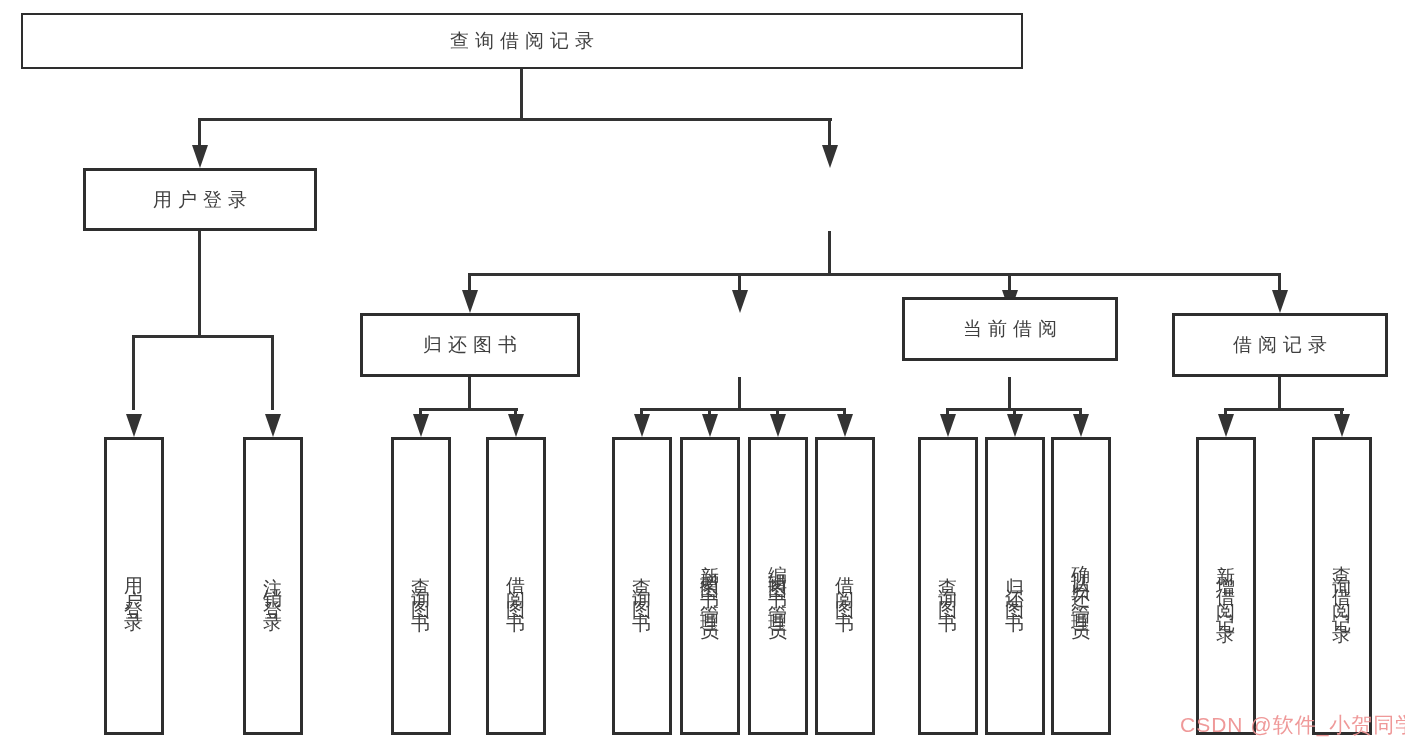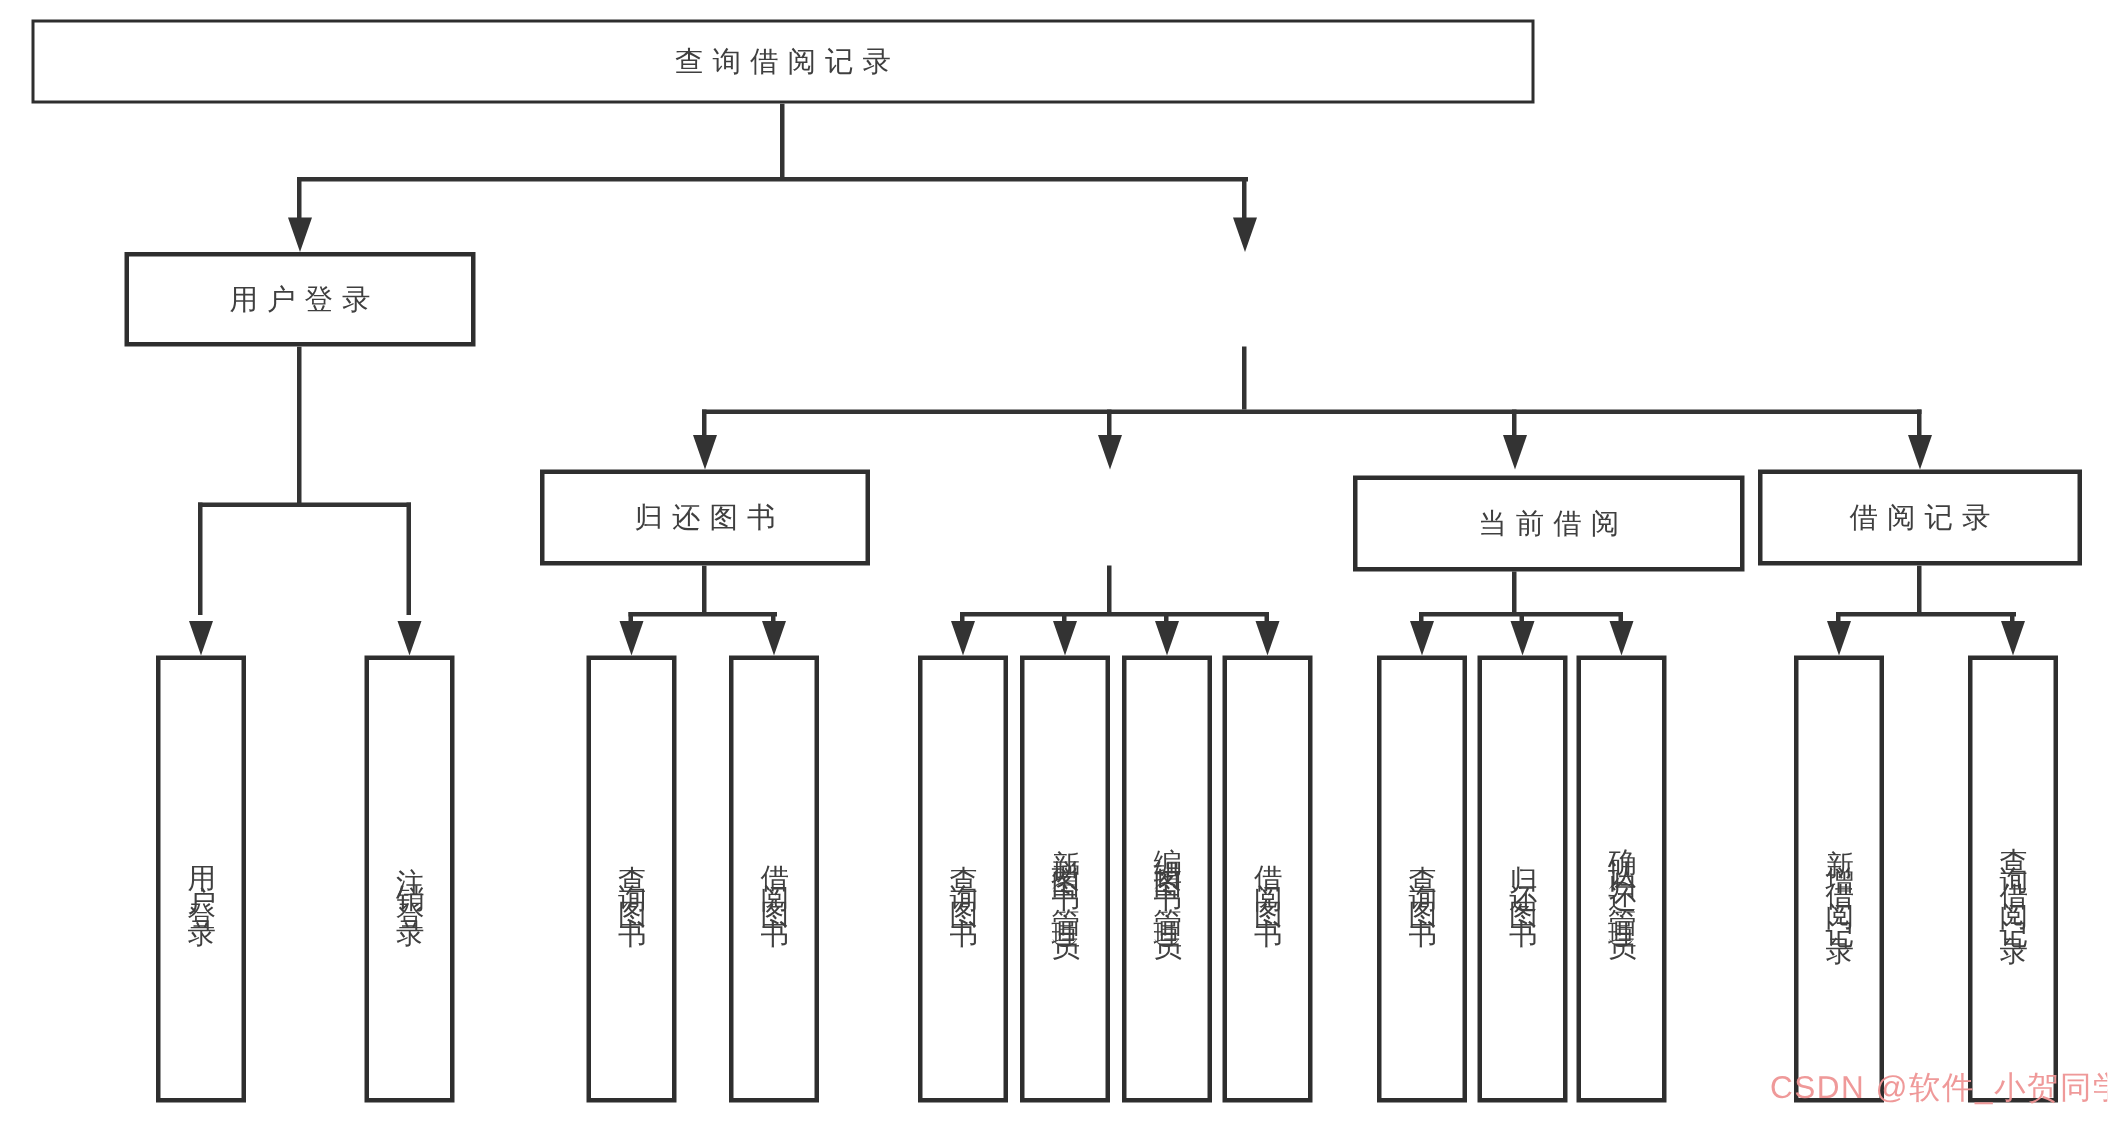--- a/index.html
+++ b/index.html
@@ -132,21 +132,21 @@
     <span class="hlabel">查询借阅记录</span>
   </div>
 
   <div class="box" style="left:83px;top:168px;width:234px;height:63px">
     <span class="hlabel">用户登录</span>
   </div>
 
   <div class="box" style="left:360px;top:313px;width:220px;height:64px">
     <span class="hlabel">归还图书</span>
   </div>
-  <div class="box" style="left:902px;top:317px;width:261px;height:64px">
+  <div class="box" style="left:902px;top:297px;width:216px;height:64px">
     <span class="hlabel">当前借阅</span>
   </div>
   <div class="box" style="left:1172px;top:313px;width:216px;height:64px">
     <span class="hlabel">借阅记录</span>
   </div>
 
   <div class="box" style="left:104px;top:437px;width:60px;height:298px">
     <span class="vlabel">用户登录</span>
   </div>
   <div class="box" style="left:243px;top:437px;width:60px;height:298px">

